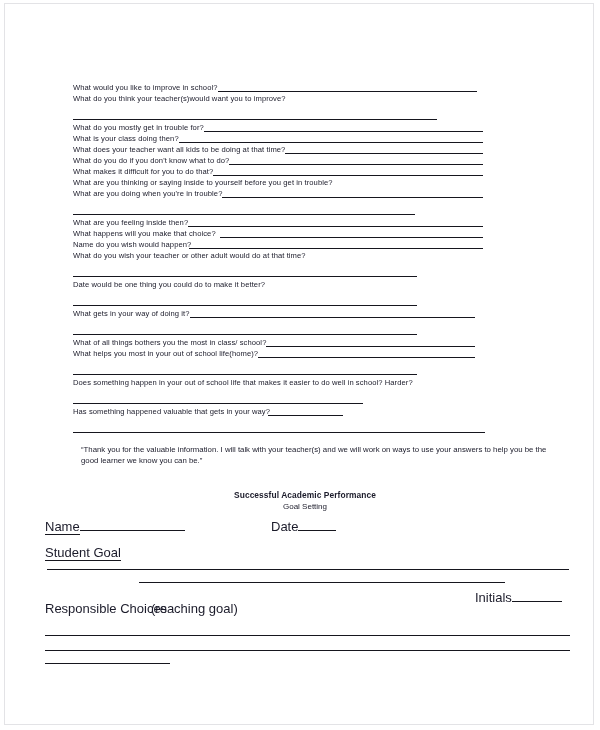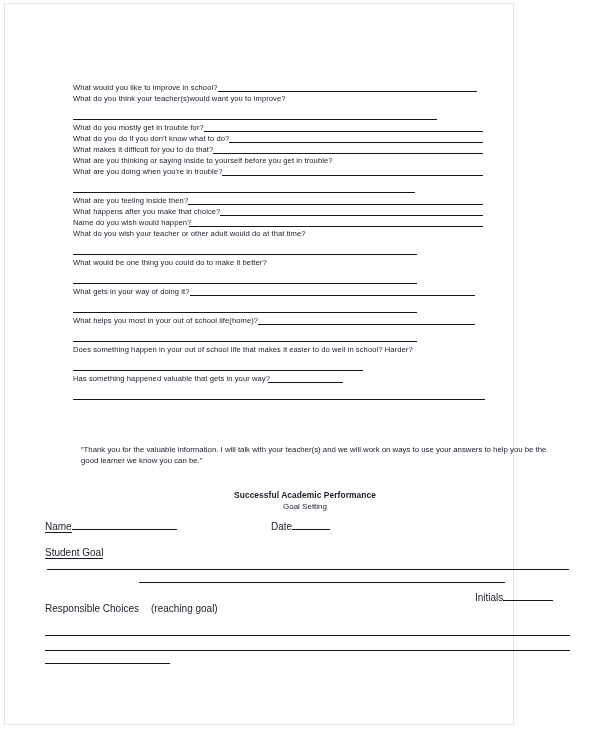--- a/index.html
+++ b/index.html
@@ -12,21 +12,21 @@
     height: 730px;
     font-family: "Liberation Sans", sans-serif;
     color: #1b1b2a;
     overflow: hidden;
   }
 
   .page {
     position: absolute;
     left: 4px;
     top: 3px;
-    width: 510px;
+    width: 590px;
     height: 722px;
     background: #ffffff;
     border: 1px solid #e3e3e6;
     box-sizing: border-box;
   }
 
   
   .questionnaire {
     position: absolute;
     left: 68px;
@@ -94,21 +94,21 @@
   .title-sub {
     font-size: 8px;
     line-height: 11px;
   }
 
   
   .form { position: absolute; left: 0; top: 0; width: 600px; height: 730px; }
 
   .fld {
     position: absolute;
-    font-size: 10px;
+    font-size: 13px;
     line-height: 11px;
     white-space: nowrap;
   }
   .ul-word { border-bottom: 1px solid #16161e; padding-bottom: 0px; }
   .blank {
     display: inline-block;
     border-bottom: 1px solid #16161e;
     height: 8px;
     vertical-align: baseline;
   }
@@ -125,46 +125,49 @@
 <div class="page">
 
   <div class="questionnaire" id="qhost">
       <div class="qline"><span class="qtext">What would you like to improve in school?</span><span class="rule" style="left: 144.516px; width: 259.484px;"></span></div>
       <div class="qline"><span class="qtext">What do you think your teacher(s)would want you to improve?</span></div>
       <div class="gap"></div>
       <div class="ruleRow">
         <span class="rule" style="width: 364px;"></span>
       </div>
       <div class="qline"><span class="qtext">What do you mostly get in trouble for?</span><span class="rule" style="left: 130.781px; width: 279.219px;"></span></div>
+      <div class="qline"><span class="qtext">What is your class doing then?</span><span class="rule" style="left: 105.703px; width: 304.297px;"></span></div>
+      <div class="qline"><span class="qtext">What does your teacher want all kids to be doing at that time?</span><span class="rule" style="left: 212.391px; width: 197.609px;"></span></div>
       <div class="qline"><span class="qtext">What do you do if you don't know what to do?</span><span class="rule" style="left: 156.344px; width: 253.656px;"></span></div>
       <div class="qline"><span class="qtext">What makes it difficult for you to do that?</span><span class="rule" style="left: 140.312px; width: 269.688px;"></span></div>
       <div class="qline"><span class="qtext">What are you thinking or saying inside to yourself before you get in trouble?</span></div>
       <div class="qline"><span class="qtext">What are you doing when you're in trouble?</span><span class="rule" style="left: 149.438px; width: 260.562px;"></span></div>
       <div class="gap"></div>
       <div class="ruleRow">
         <span class="rule" style="width: 342px;"></span>
       </div>
       <div class="qline"><span class="qtext">What are you feeling inside then?</span><span class="rule" style="left: 115.234px; width: 294.766px;"></span></div>
-      <div class="qline"><span class="qtext">What happens after you make that choice?</span><span class="rule" style="left: 147.406px; width: 262.594px;"></span></div>
+      <div class="qline"><span class="qtext">What happens will you make that choice?</span><span class="rule" style="left: 147.406px; width: 262.594px;"></span></div>
       <div class="qline"><span class="qtext">Name do you wish would happen?</span><span class="rule" style="left: 115.844px; width: 294.156px;"></span></div>
       <div class="qline"><span class="qtext">What do you wish your teacher or other adult would do at that time?</span></div>
       <div class="gap"></div>
       <div class="ruleRow">
         <span class="rule" style="width: 344px;"></span>
       </div>
-      <div class="qline"><span class="qtext">What would be one thing you could do to make it better?</span></div>
+      <div class="qline"><span class="qtext">Date would be one thing you could do to make it better?</span></div>
       <div class="gap"></div>
       <div class="ruleRow">
         <span class="rule" style="width: 344px;"></span>
       </div>
       <div class="qline"><span class="qtext">What gets in your way of doing it?</span><span class="rule" style="left: 116.562px; width: 285.438px;"></span></div>
       <div class="gap"></div>
       <div class="ruleRow">
         <span class="rule" style="width: 344px;"></span>
       </div>
+      <div class="qline"><span class="qtext">What of all things bothers you the most in class/ school?</span><span class="rule" style="left: 193.438px; width: 208.562px;"></span></div>
       <div class="qline"><span class="qtext">What helps you most in your out of  school life(home)?</span><span class="rule" style="left: 185.109px; width: 216.891px;"></span></div>
       <div class="gap"></div>
       <div class="ruleRow">
         <span class="rule" style="width: 344px;"></span>
       </div>
       <div class="qline"><span class="qtext">Does something happen in your out of school life that makes it easier to do well in school? Harder?</span></div>
       <div class="gap"></div>
       <div class="ruleRow">
         <span class="rule" style="width: 290px;"></span>
       </div>

